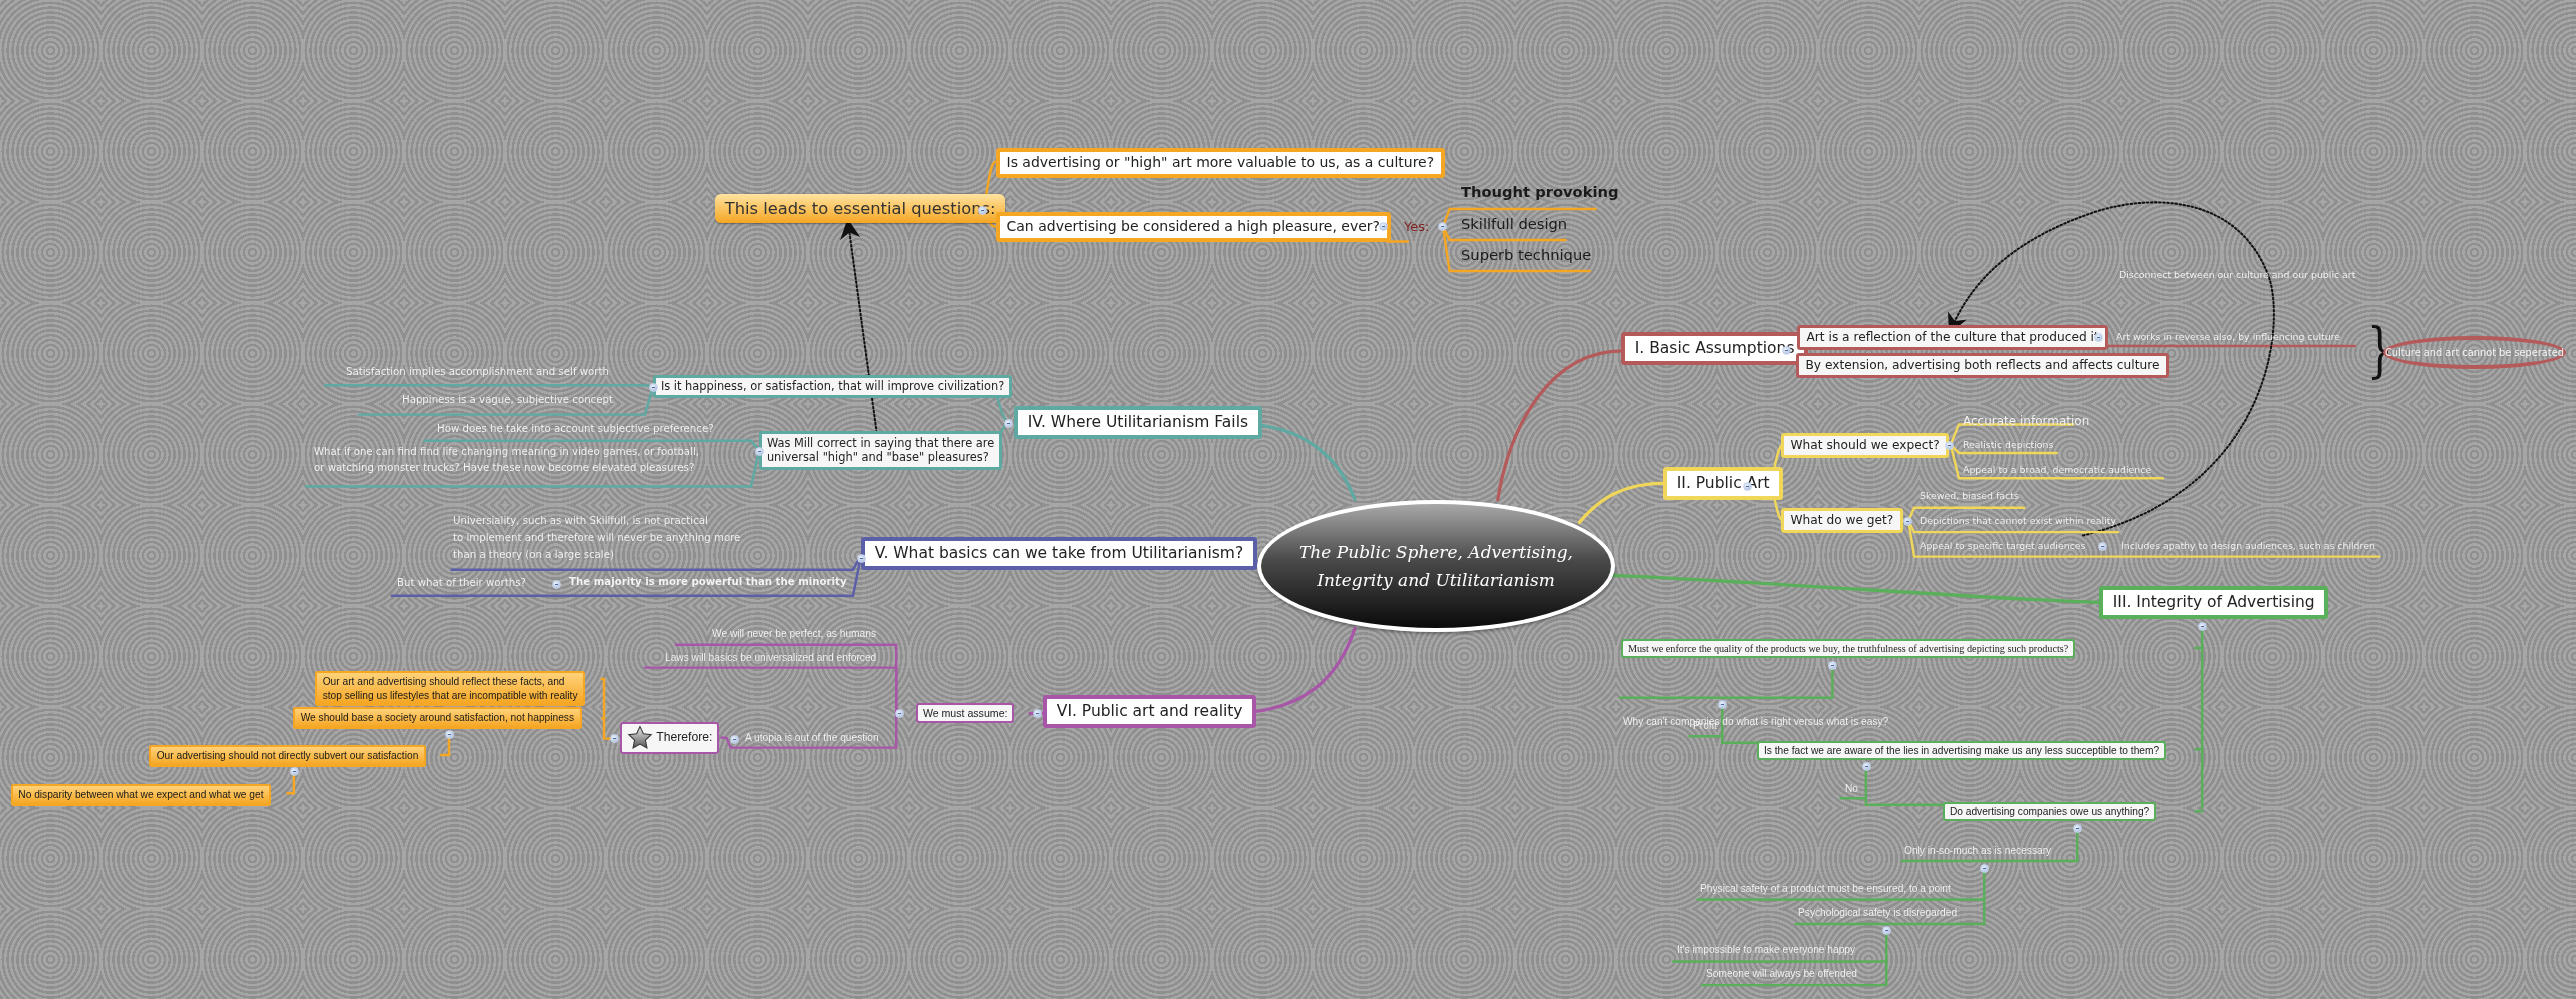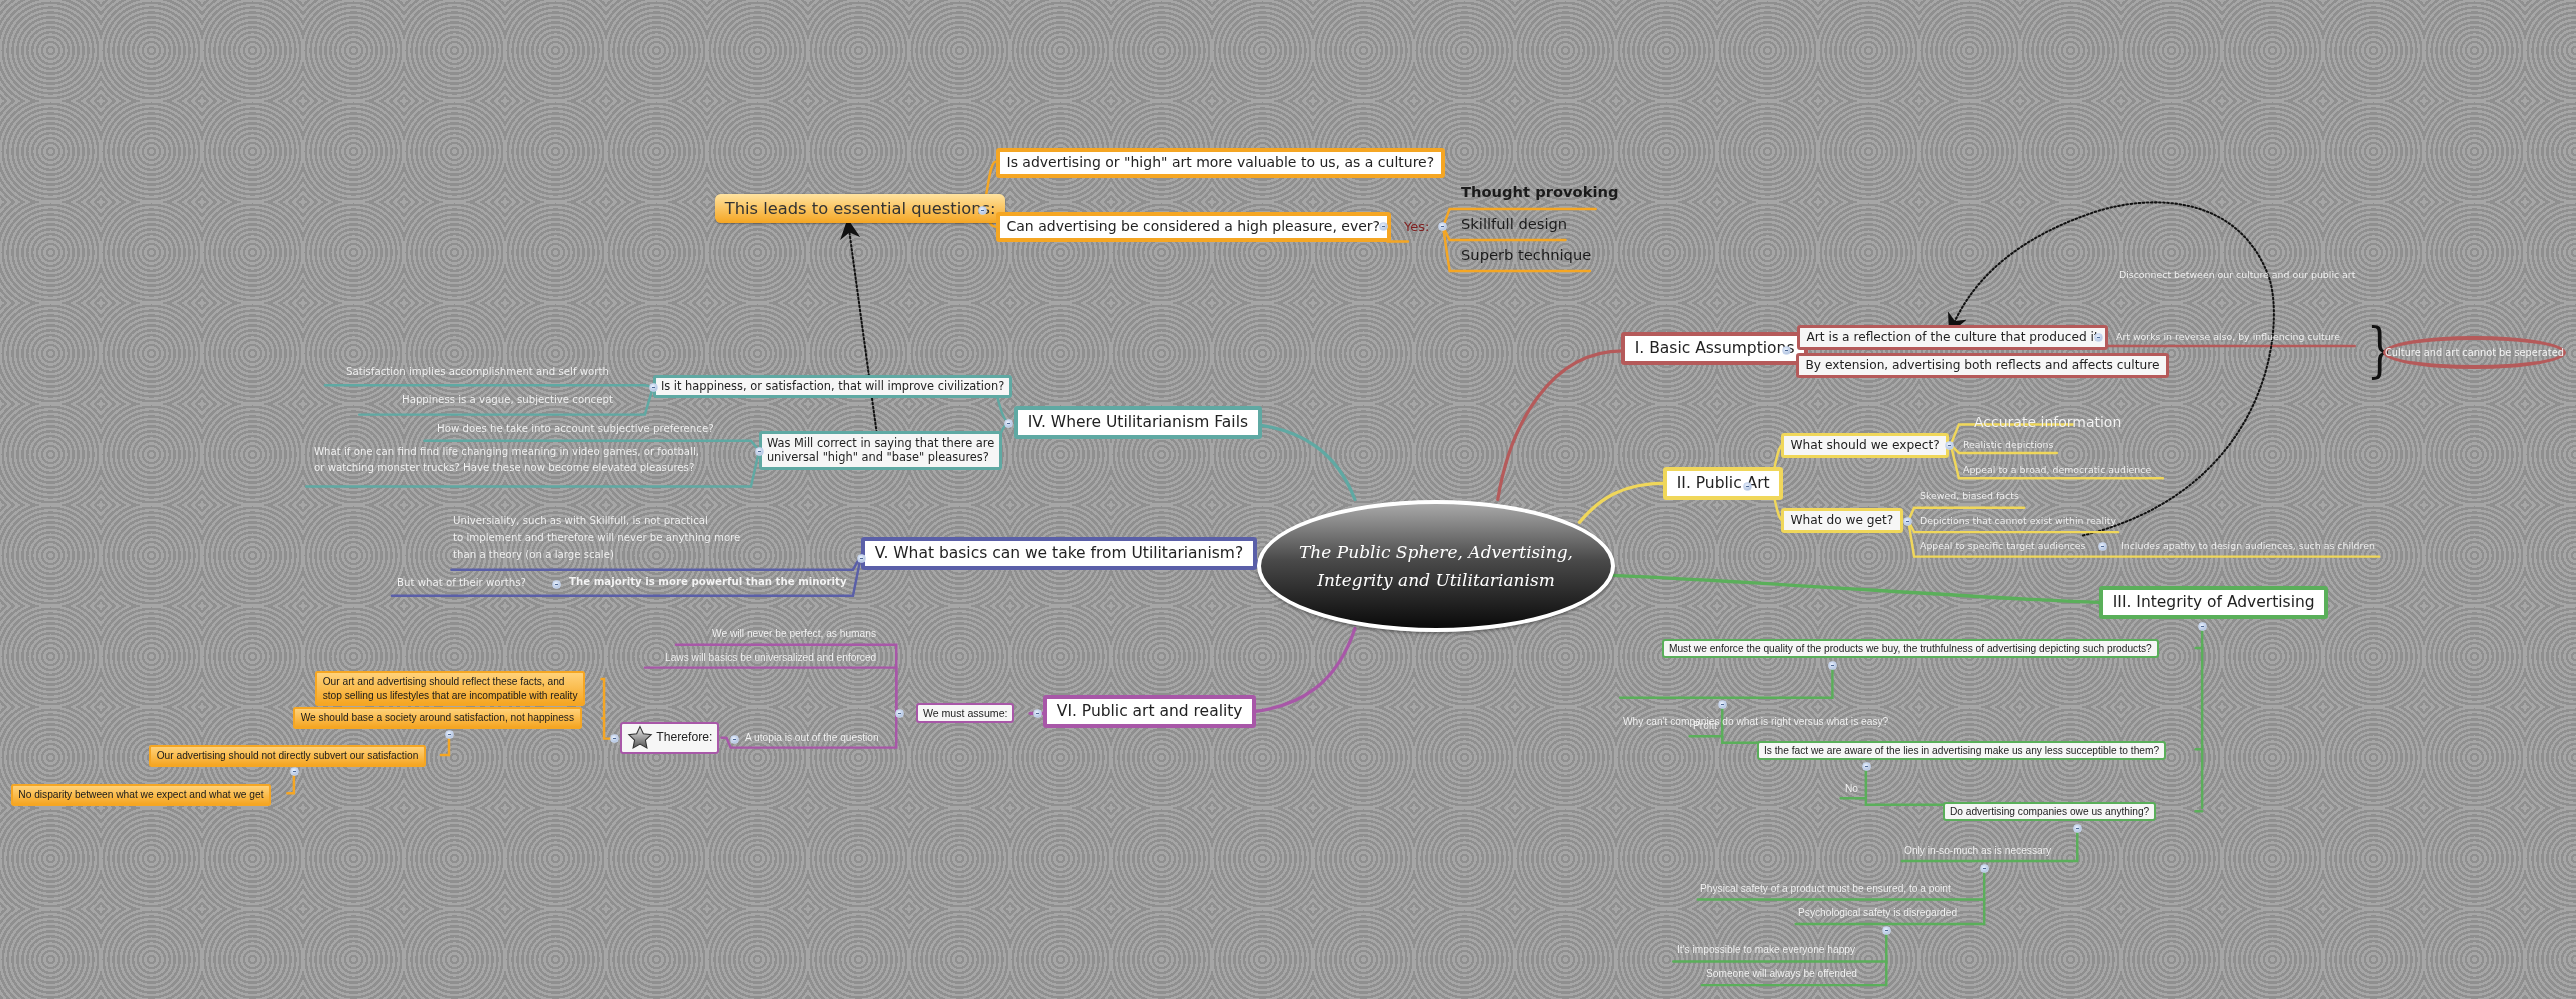--- a/index.html
+++ b/index.html
@@ -187,38 +187,38 @@
 </div>
 
 <div class="node t1 yel" style="left:1663px;top:467px;">
   <span>II. Public Art</span>
 </div>
 <div class="toggle" style="left:1743px;top:482px;"></div>
 <div class="node t2 yel" style="left:1781px;top:433px;">
   <span>What should we expect?</span>
 </div>
 <div class="toggle" style="left:1945px;top:441px;"></div>
-<div class="leaf" style="left:1963px;top:414px;font-size:14px;margin-left:11px;">Accurate information</div>
+<div class="leaf" style="left:1963px;top:414px;font-size:12px;">Accurate information</div>
 <div class="leaf" style="left:1963px;top:439px;font-size:9.4px;">Realistic depictions</div>
 <div class="leaf" style="left:1963px;top:464px;font-size:9.4px;">Appeal to a broad, democratic audience</div>
 <div class="node t2 yel" style="left:1781px;top:508px;">
   <span>What do we get?</span>
 </div>
 <div class="toggle" style="left:1903px;top:517px;"></div>
 <div class="leaf" style="left:1920px;top:490px;font-size:9.4px;">Skewed, biased facts</div>
 <div class="leaf" style="left:1920px;top:515px;font-size:9.4px;">Depictions that cannot exist within reality</div>
 <div class="leaf" style="left:1920px;top:540px;font-size:9.4px;">Appeal to specific target audiences</div>
 <div class="toggle" style="left:2098px;top:542px;"></div>
 <div class="leaf" style="left:2121px;top:540px;font-size:9.4px;">Includes apathy to design audiences, such as children</div>
 
 <div class="node t1 grn" style="left:2099px;top:586px;">
   <span>III. Integrity of Advertising</span>
 </div>
 <div class="toggle" style="left:2198px;top:622px;"></div>
-<div class="node t2s grn" style="left:1662px;top:639px;">
+<div class="node t2s grn" style="left:1621px;top:639px;font-family:Liberation Serif, serif;">
   <span>Must we enforce the quality of the products we buy, the truthfulness of advertising depicting such products?</span>
 </div>
 <div class="toggle" style="left:1828px;top:661px;"></div>
 <div class="leaf arial" style="left:1623px;top:682px;font-size:10.2px;margin-top:34px;">Why can't companies do what is right versus what is easy?</div>
 <div class="toggle" style="left:1718px;top:700px;"></div>
 <div class="leaf arial" style="left:1693px;top:720px;">Profit</div>
 <div class="node t2s grn" style="left:1757px;top:741px;">
   <span>Is the fact we are aware of the lies in advertising make us any less succeptible to them?</span>
 </div>
 <div class="toggle" style="left:1862px;top:762px;"></div>

